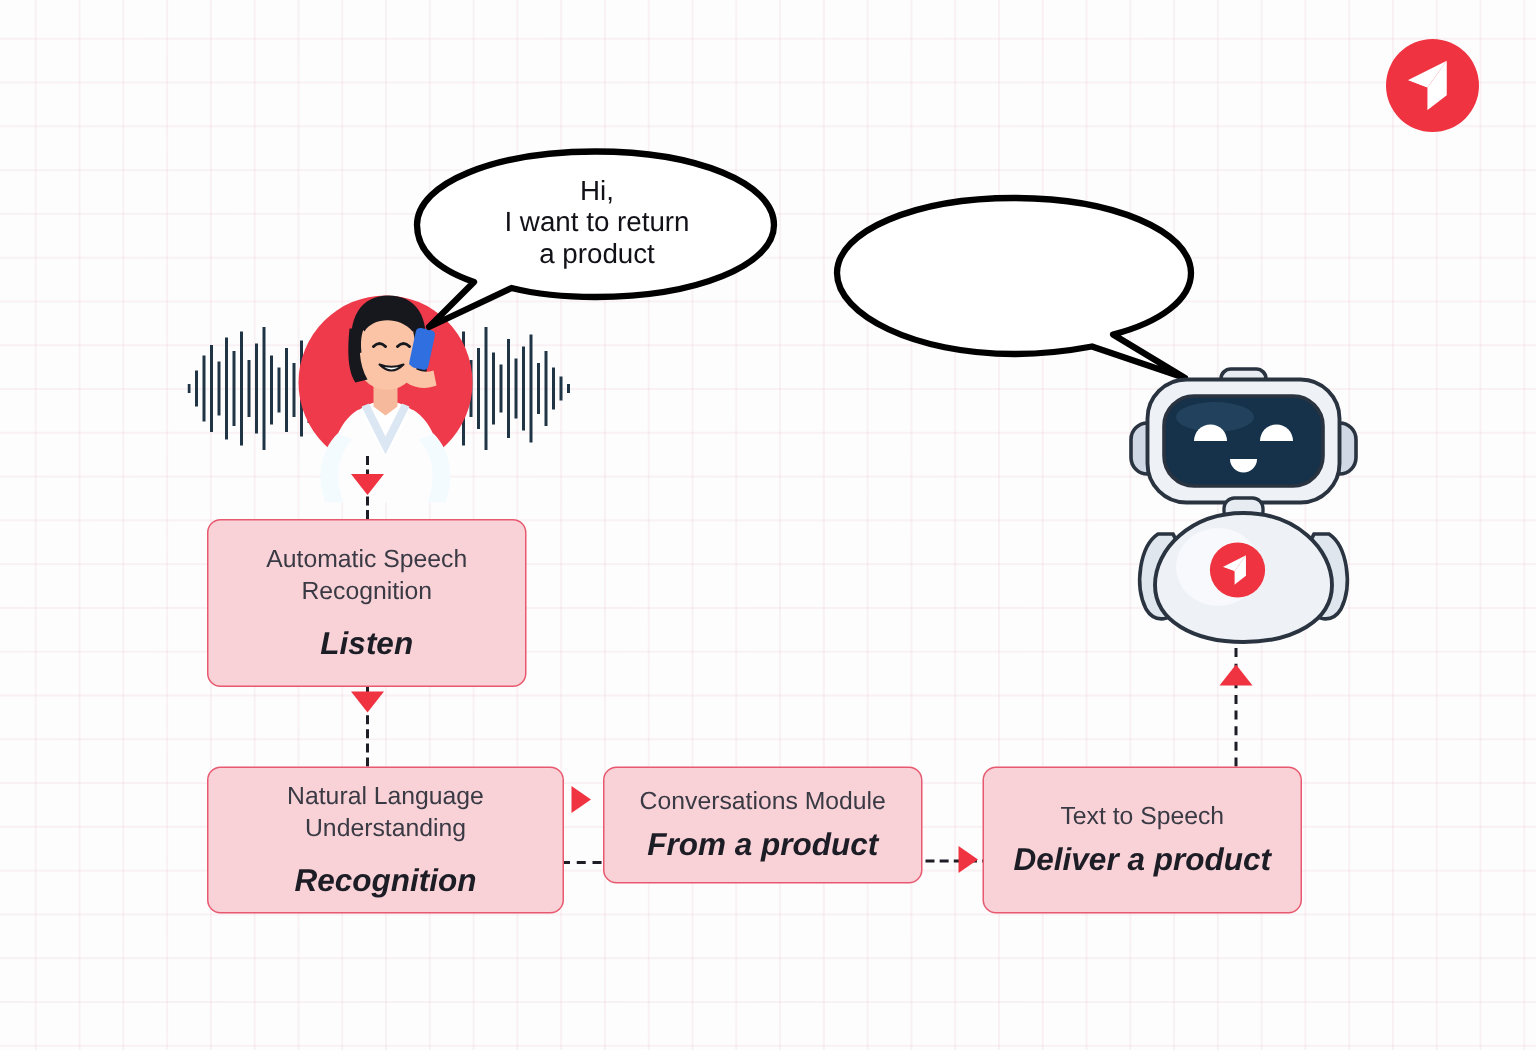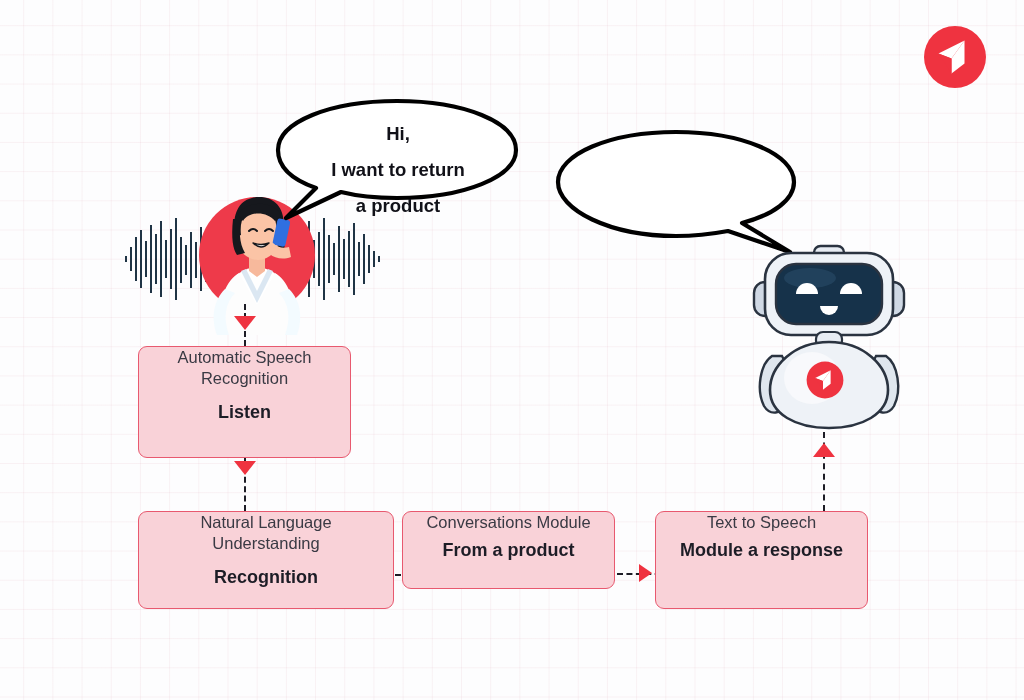--- a/index.html
+++ b/index.html
@@ -45,40 +45,42 @@
   
   .pbox {
     position: absolute;
     box-sizing: border-box;
     background: #f9d2d8;
     border: 1.6px solid #e8596f;
     border-radius: 9px;
     display: flex;
     flex-direction: column;
     align-items: center;
+    justify-content: center;
     color: #2b2b33;
     text-align: center;
   }
   .pbox .ptitle {
     font-size: 16.5px;
     line-height: 21px;
     font-weight: 400;
     color: #3a3a44;
     white-space: pre-line;
   }
   .pbox .psub {
-    font-size: 18px;
+    font-size: 21px;
     font-weight: 700;
     color: #1d1d26;
     margin-top: 13px;
+    font-style: italic;
   }
   .pbox.compact .psub { margin-top: 7px; }
 
   #box-asr  { left: 138px; top: 346px;  width: 213px; height: 112px; }
-  #box-nlu  { left: 138px; top: 511px;  width: 256px; height: 98px;  }
+  #box-nlu  { left: 138px; top: 511px;  width: 238px; height: 98px;  }
   #box-conv { left: 402px; top: 511px;  width: 213px; height: 78px;  }
   #box-tts  { left: 655px; top: 511px;  width: 213px; height: 98px;  }
 
   
   .conn { position: absolute; }
   .dash-v {
     position: absolute;
     width: 0;
     border-left: 2px dashed #1d1d26;
   }
@@ -109,23 +111,22 @@
     border-left: 13px solid #ef3340;
   }
 
   
   .bubble-wrap { position: absolute; }
   .bubble-text {
     position: absolute;
     text-align: center;
     color: #111118;
     font-size: 18.5px;
-    line-height: 36px;
+    line-height: 21px;
     white-space: pre-line;
-    font-weight: bold;
   }
 
   #bubble-user   { left: 272px; top: 97px;  width: 250px; height: 125px; }
   #bubble-user-text   { left: 300px; top: 116px; width: 196px; }
   #bubble-bot    { left: 552px; top: 128px; width: 248px; height: 128px; }
   #bubble-bot-text    { left: 578px; top: 146px; width: 200px; }
 
   
   #human   { position: absolute; left: 125px; top: 185px; width: 265px; height: 150px; }
   #robot   { position: absolute; left: 740px; top: 238px; width: 178px; height: 192px; }
@@ -301,16 +302,16 @@
     <div class="psub">Recognition</div>
   </div>
 
   <div class="pbox compact" id="box-conv">
     <div class="ptitle">Conversations Module</div>
     <div class="psub">From a product</div>
   </div>
 
   <div class="pbox compact" id="box-tts">
     <div class="ptitle">Text to Speech</div>
-    <div class="psub">Module a response</div>
+    <div class="psub">Deliver a product</div>
   </div>
 
 </div>
 
 </body></html>

